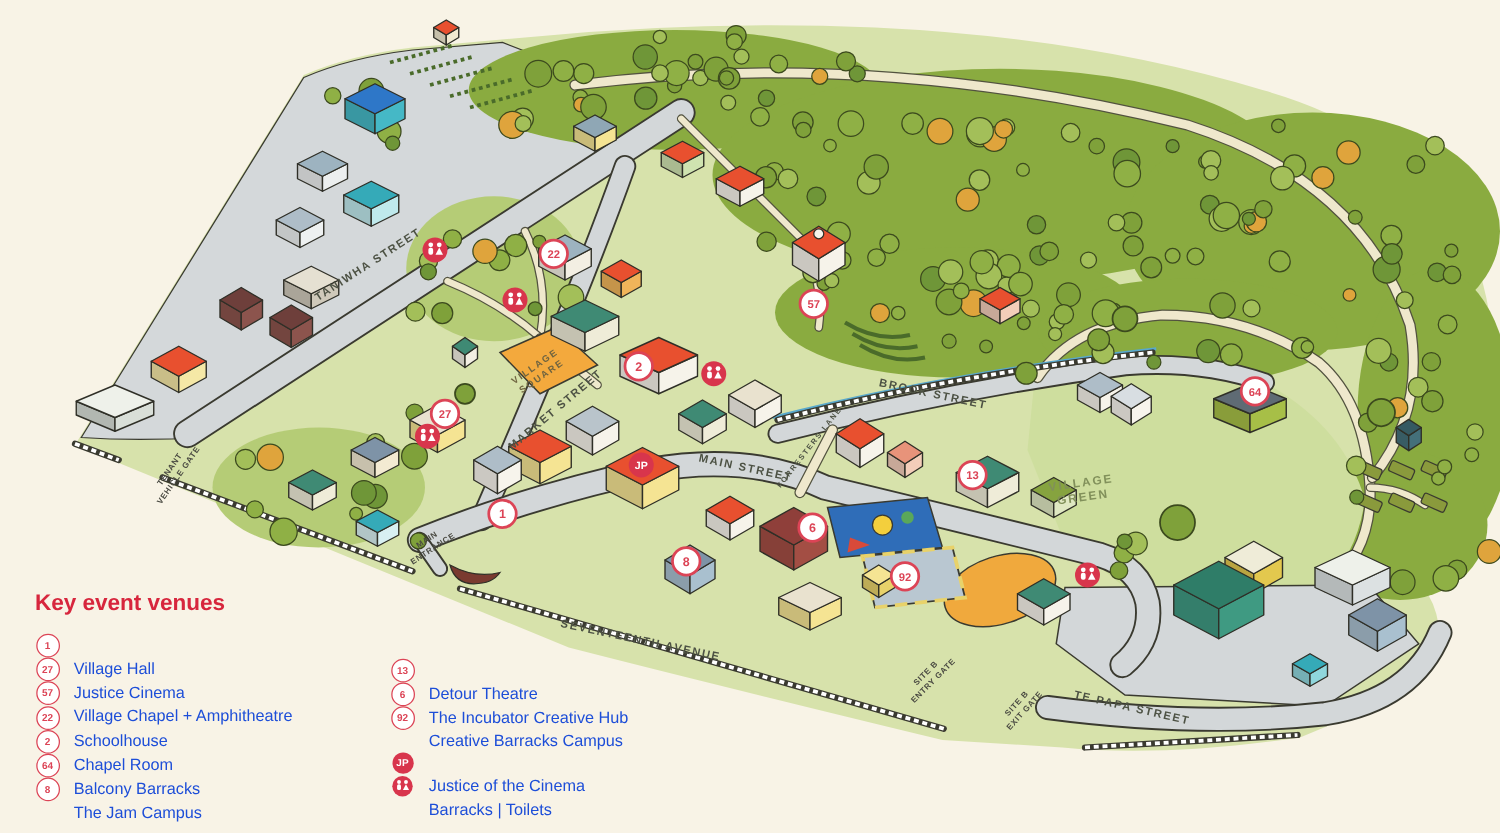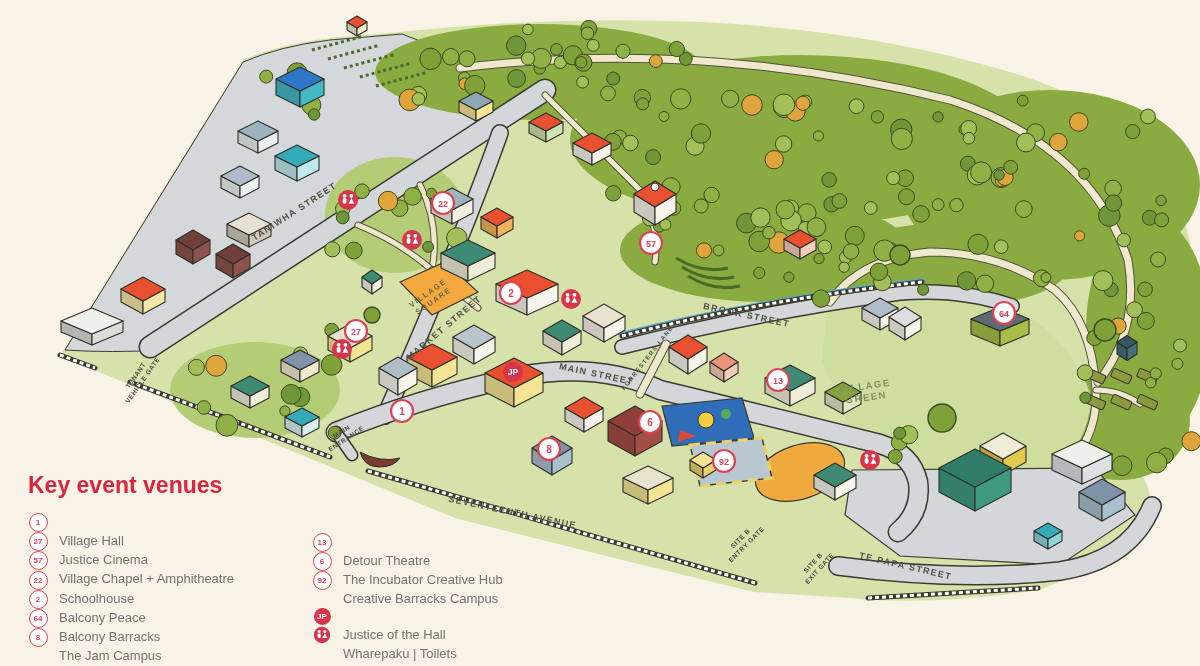--- a/index.html
+++ b/index.html
@@ -1,27 +1,27 @@
 <!DOCTYPE html>
 <html><head>
 <meta charset="utf-8">
 <style>
   html,body{margin:0;padding:0;}
   body{font-family:"Liberation Sans", sans-serif; background:#F8F3E6;}
   #stage{position:relative;width:1200px;height:666px;overflow:hidden;background:#F8F3E6;}
   #mapsvg{position:absolute;left:0;top:0;}
   #legend{position:absolute;left:28px;top:472px;width:620px;}
-  #legend h1{margin:0 0 14px 0;font-size:23px;font-weight:bold;letter-spacing:0;}
+  #legend h1{margin:0 0 14px 0;font-size:18px;font-weight:bold;letter-spacing:0;}
   .cols{display:flex;align-items:flex-start;}
   .col{list-style:none;margin:0;padding:0;}
   .col1{width:284px;}
   .col2{margin-top:20px;}
   .lrow{display:flex;align-items:center;gap:11px;height:19.2px;}
   .lrow.gap{height:16px;}
-  .ltext{font-size:13px;color:#737373;font-weight:500;margin-top:36px;}
+  .ltext{font-size:13px;color:#1d4ed8;font-weight:500;margin-top:36px;}
   .licon{flex:0 0 auto;display:inline-flex;width:20px;height:20px;align-items:center;justify-content:center;}
   .ring{width:17px;height:17px;border-radius:50%;background:#fff;border:1.7px solid #DC4456;color:#DC4456;
         font-size:8px;font-weight:bold;display:flex;align-items:center;justify-content:center;}
   .solid{width:17px;height:17px;border-radius:50%;background:#D8354C;color:#fff;font-size:8px;font-weight:bold;
         display:flex;align-items:center;justify-content:center;}
   text{font-family:"Liberation Sans",sans-serif;}
 </style>
 </head>
 <body>
 
@@ -720,21 +720,21 @@
           <li class="lrow">
             <span class="licon">
               <span class="ring">22</span>
             </span>
             <span class="ltext">Schoolhouse</span>
           </li>
           <li class="lrow">
             <span class="licon">
               <span class="ring">2</span>
             </span>
-            <span class="ltext">Balcony Peace</span>
+            <span class="ltext">Chapel Room</span>
           </li>
           <li class="lrow">
             <span class="licon">
               <span class="ring">64</span>
             </span>
             <span class="ltext">Balcony Barracks</span>
           </li>
           <li class="lrow">
             <span class="licon">
               <span class="ring">8</span>
@@ -759,30 +759,30 @@
             <span class="licon">
               <span class="ring">92</span>
             </span>
             <span class="ltext">Creative Barracks Campus</span>
           </li>
           <li class="lrow gap"></li>
           <li class="lrow">
             <span class="licon">
               <span class="solid">JP</span>
             </span>
-            <span class="ltext">Justice of the Hall</span>
+            <span class="ltext">Justice of the Cinema</span>
           </li>
           <li class="lrow">
             <span class="licon">
               <svg width="18" height="18" viewBox="-11 -11 22 22">
                 <circle r="10" fill="#D8354C"></circle>
                 <circle cx="-3.4" cy="-4.2" r="1.9" fill="#fff"></circle>
                 <rect x="-5.3" y="-1.9" width="3.8" height="5.6" rx="1.6" fill="#fff"></rect>
                 <circle cx="3.4" cy="-4.2" r="1.9" fill="#fff"></circle>
                 <path d="M3.4,-2 L6.4,3.7 L0.4,3.7 Z" fill="#fff"></path>
               </svg>
             </span>
-            <span class="ltext">Wharepaku | Toilets</span>
+            <span class="ltext">Barracks | Toilets</span>
           </li>
         </ul>
       </div>
   </div>
 </div>
 
 </body></html>

